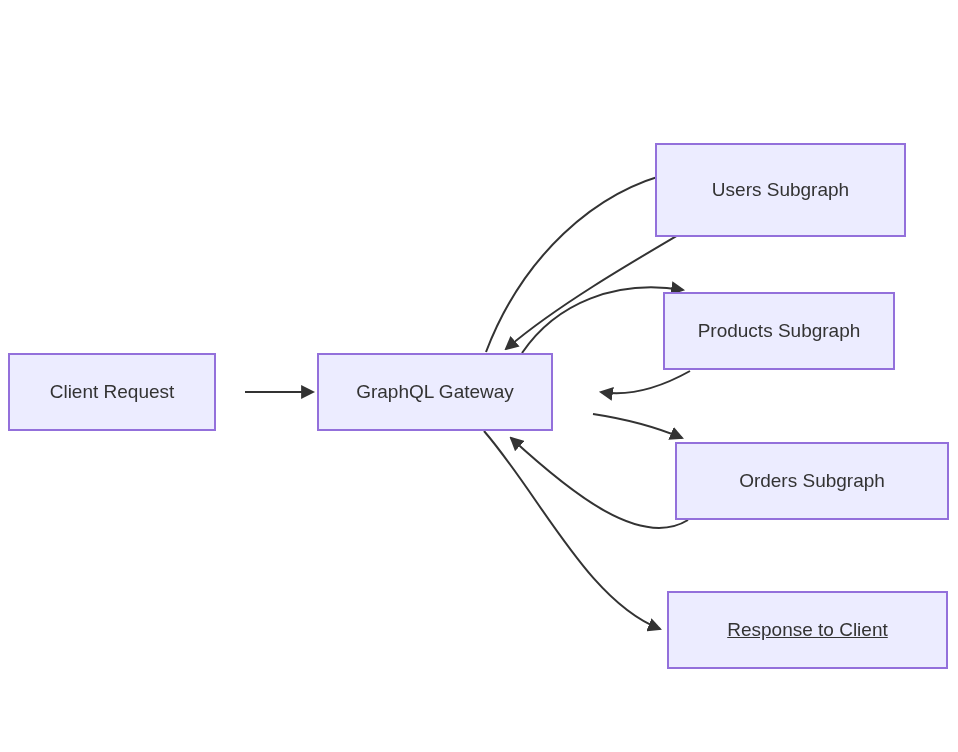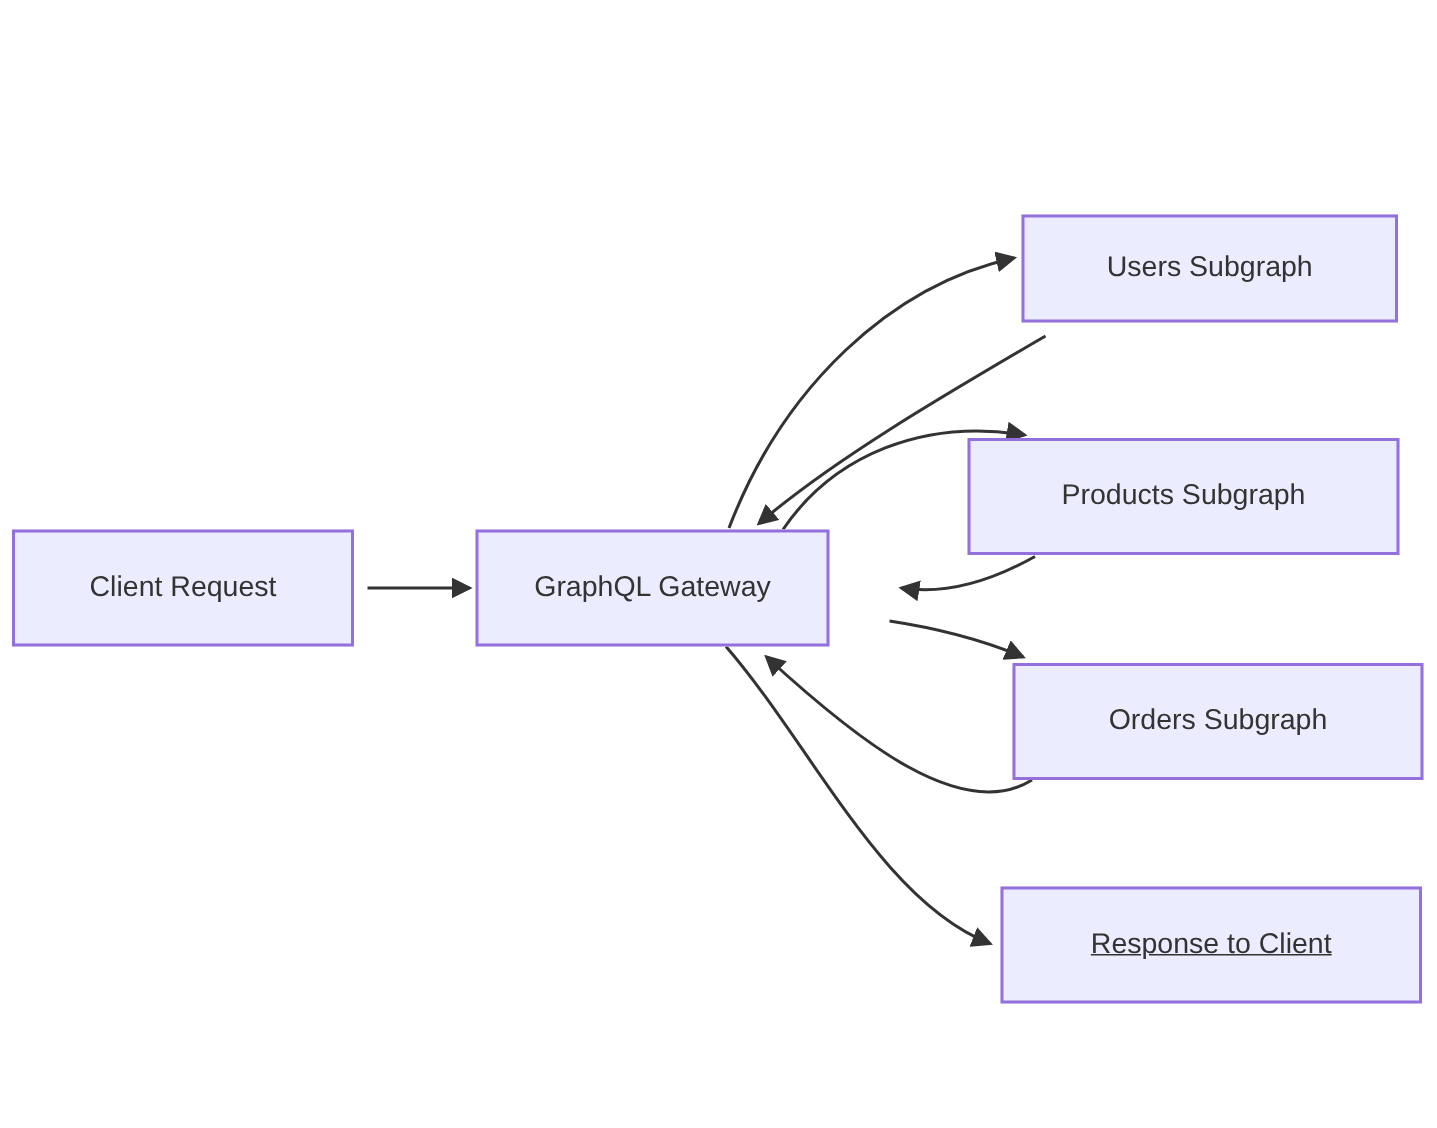--- a/index.html
+++ b/index.html
@@ -36,24 +36,24 @@
     position: absolute;
     background: var(--node_fill);
     border: 2px solid var(--node_border);
     color: var(--text);
     display: flex;
     align-items: center;
     justify-content: center;
     font-size: 19px;
     text-align: center;
   }
-  .node-client   { left:   8px; top: 353px; width: 228px; height: 78px; }
+  .node-client   { left:   8px; top: 353px; width: 208px; height: 78px; }
   .node-gateway  { left: 317px; top: 353px; width: 236px; height: 78px; }
-  .node-users    { left: 681px; top: 143px; width: 251px; height: 72px; }
-  .node-products { left: 645px; top: 292px; width: 288px; height: 78px; }
+  .node-users    { left: 655px; top: 143px; width: 251px; height: 94px; }
+  .node-products { left: 663px; top: 292px; width: 232px; height: 78px; }
   .node-orders   { left: 675px; top: 442px; width: 274px; height: 78px; }
   .node-response { left: 667px; top: 591px; width: 281px; height: 78px; text-decoration: underline; }
 </style>
 </head>
 <body>
 
 <div class="canvas">
 
   <svg class="edges" viewBox="0 0 958 752" xmlns="http://www.w3.org/2000/svg">
     <defs>

